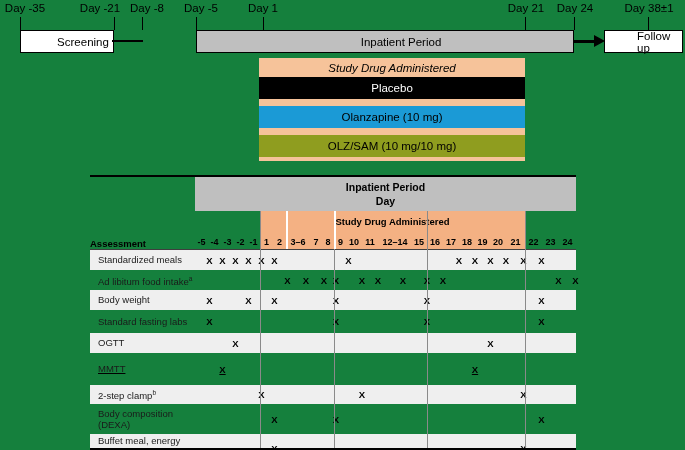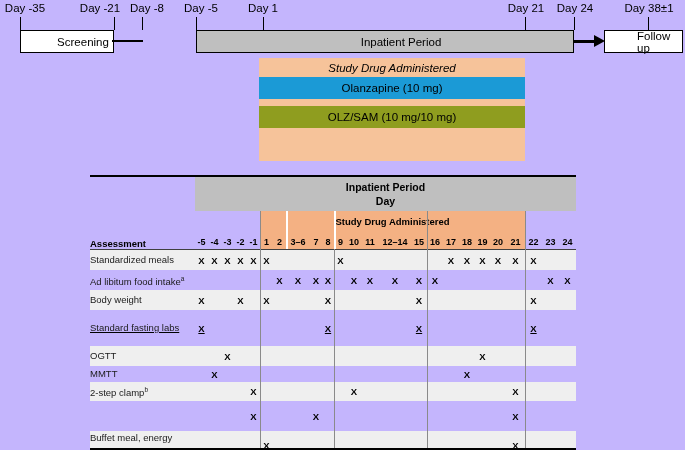--- a/index.html
+++ b/index.html
@@ -1,16 +1,16 @@
 <!DOCTYPE html>
 <html><head>
 <meta charset="utf-8">
 <style>
   html,body{margin:0;padding:0;background:#fff;}
-  .fig{position:relative;width:685px;height:450px;background:#c4b5fd;
+  .fig{position:relative;width:685px;height:450px;background:#15803d;
        font-family:"Liberation Sans",sans-serif;color:#000;overflow:hidden;}
 
   
   .day-label{position:absolute;top:2px;transform:translateX(-50%);
              font-size:11.5px;white-space:nowrap;}
   .tick{position:absolute;top:17px;width:1px;height:13px;background:#000;}
   .tbox{position:absolute;top:30px;height:23px;border:1.5px solid #000;
         box-sizing:border-box;background:#fff;display:flex;align-items:center;
         justify-content:center;font-size:11.5px;padding-left:32px;}
   .connector{position:absolute;top:40px;height:2px;background:#000;}
@@ -38,21 +38,21 @@
              display:flex;flex-direction:column;align-items:center;justify-content:center;
              font-weight:bold;font-size:10.5px;line-height:14px;}
   .band-orange{position:absolute;left:170px;top:36px;width:265px;height:38px;
                text-align:center;font-weight:bold;font-size:9.5px;}
   .band-orange > div{margin-top:5px;}
   .grid{display:grid;grid-template-columns:105px 13px 13px 13px 13px 13px 13px 13px 24px 12px 12px 13px 14px 18px 32px 16px 16px 16px 16px 15px 16px 19px 17px 17px 17px;}
   .hdr{position:absolute;left:0;top:57px;width:486px;height:17px;}
   .acell{font-weight:bold;font-size:9.5px;display:flex;align-items:flex-end;padding-bottom:0;}
   .daynum{font-weight:bold;font-size:9px;text-align:center;align-self:end;padding-bottom:2px;}
   .tbody{position:absolute;left:0;top:75px;width:486px;}
-  .drow{align-items:center;}
+  .drow{align-items:center;padding-left:8px;}
   .rowlabel{font-size:9.5px;line-height:11.5px;color:#1a1a1a;padding-right:4px;box-sizing:border-box;}
   .rowlabel sup{font-size:6.5px;}
   .xmark{text-align:center;font-weight:bold;font-size:9.5px;}
   .vline{position:absolute;width:1px;background:#8a8a8a;}
   .wgap{position:absolute;width:2px;background:#fff;top:36px;height:38px;}
 </style>
 </head>
 <body>
 
 <div class="fig">
@@ -85,20 +85,21 @@
   </div>
   <div class="arrow-line" style="left:574px;width:22px;"></div>
   <div class="arrow-head" style="left:594px;"></div>
   <div class="tbox" style="left:604px;width:79px;justify-content:flex-end;">
     <span>Follow up</span>
   </div>
 
   <div class="legend" id="legend-box" style="background: rgb(246, 195, 154);">
     <div class="legend-title">Study Drug Administered</div>
     <div id="legend-arms">
+        <div class="arm" style="background: rgb(0, 0, 0); color: rgb(255, 255, 255);">Placebo</div>
         <div class="arm" style="background: rgb(27, 154, 214); color: rgb(0, 0, 0);">Olanzapine (10 mg)</div>
         <div class="arm" style="background: rgb(143, 157, 31); color: rgb(0, 0, 0);">OLZ/SAM (10 mg/10 mg)</div>
       </div>
   </div>
 
   <div class="stable">
     <div class="rule top"></div>
     <div class="band-gray" id="gray-band" style="background: rgb(191, 191, 191);">
       <div>Inpatient Period</div>
       <div>Day</div>
@@ -209,21 +210,21 @@
           <div class="xmark"></div>
           <div class="xmark"></div>
           <div class="xmark"></div>
           <div class="xmark"></div>
           <div class="xmark"></div>
           <div class="xmark"></div>
           <div class="xmark">X</div>
           <div class="xmark"></div>
           <div class="xmark"></div>
         </div>
-        <div class="grid drow" style="height: 36px; text-decoration: underline;">
+        <div class="grid drow" style="height: 23px;">
           <div class="rowlabel">Standard fasting labs</div>
           <div class="xmark">X</div>
           <div class="xmark"></div>
           <div class="xmark"></div>
           <div class="xmark"></div>
           <div class="xmark"></div>
           <div class="xmark"></div>
           <div class="xmark"></div>
           <div class="xmark"></div>
           <div class="xmark"></div>
@@ -263,21 +264,21 @@
           <div class="xmark"></div>
           <div class="xmark"></div>
           <div class="xmark"></div>
           <div class="xmark">X</div>
           <div class="xmark"></div>
           <div class="xmark"></div>
           <div class="xmark"></div>
           <div class="xmark"></div>
           <div class="xmark"></div>
         </div>
-        <div class="grid drow" style="height: 16px;">
+        <div class="grid drow" style="height: 32px; text-decoration: underline;">
           <div class="rowlabel">MMTT</div>
           <div class="xmark"></div>
           <div class="xmark">X</div>
           <div class="xmark"></div>
           <div class="xmark"></div>
           <div class="xmark"></div>
           <div class="xmark"></div>
           <div class="xmark"></div>
           <div class="xmark"></div>
           <div class="xmark"></div>
@@ -318,20 +319,21 @@
           <div class="xmark"></div>
           <div class="xmark"></div>
           <div class="xmark"></div>
           <div class="xmark"></div>
           <div class="xmark">X</div>
           <div class="xmark"></div>
           <div class="xmark"></div>
           <div class="xmark"></div>
         </div>
         <div class="grid drow" style="height: 30px;">
+          <div class="rowlabel">Body composition (DEXA)</div>
           <div class="xmark"></div>
           <div class="xmark"></div>
           <div class="xmark"></div>
           <div class="xmark"></div>
           <div class="xmark"></div>
           <div class="xmark">X</div>
           <div class="xmark"></div>
           <div class="xmark"></div>
           <div class="xmark"></div>
           <div class="xmark">X</div>

